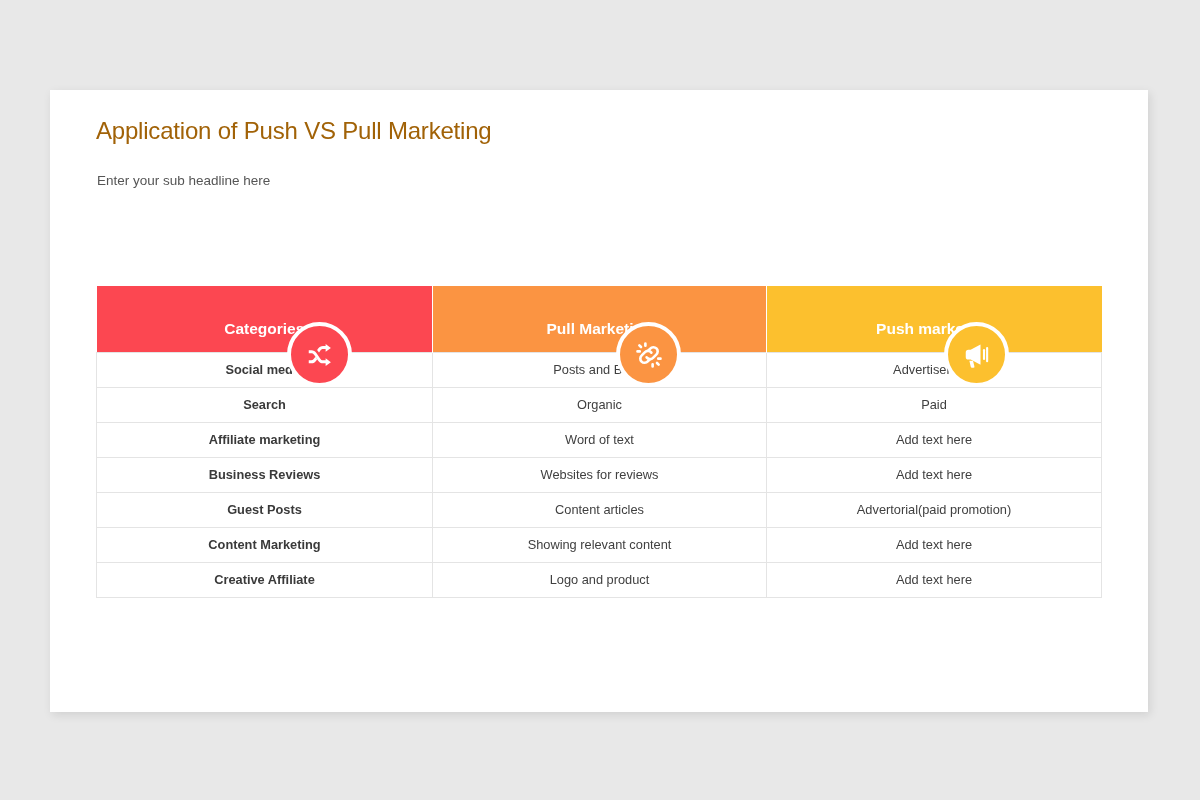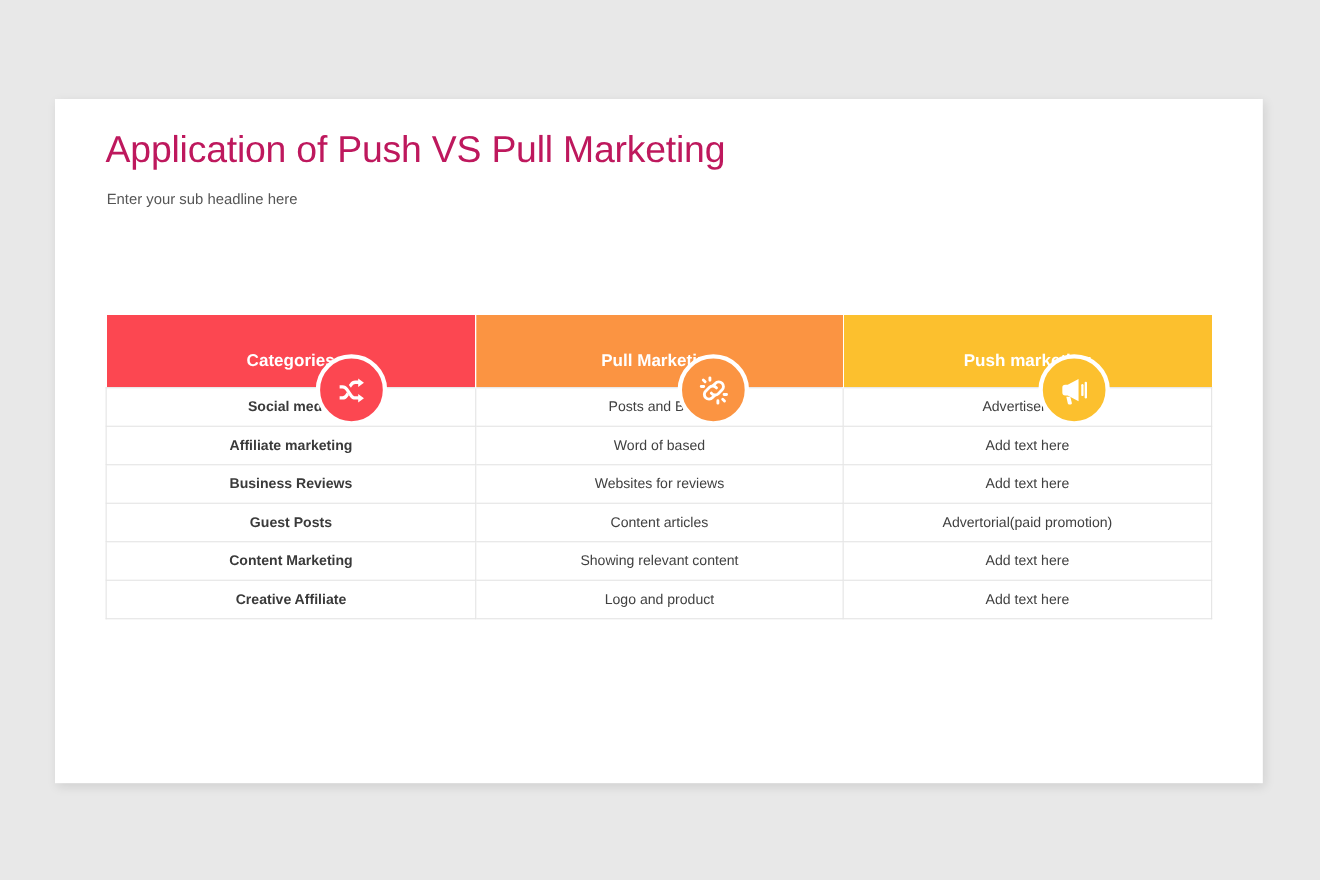--- a/index.html
+++ b/index.html
@@ -26,23 +26,23 @@
     width: 1098px;
     height: 622px;
     background: #ffffff;
     box-shadow: 2px 3px 9px rgba(0,0,0,0.10);
   }
 
   #slide-title {
     position: absolute;
     left: 46px;
     top: 27px;
-    font-size: 34px;
+    font-size: 24px;
     font-weight: 400;
-    color: #be185d;
+    color: #a16207;
     letter-spacing: -0.2px;
     white-space: nowrap;
   }
 
   #slide-subtitle {
     position: absolute;
     left: 47px;
     top: 83px;
     font-size: 13.5px;
     font-weight: 400;
@@ -169,22 +169,27 @@
           <th style="background: rgb(252, 192, 46);">Push marketing</th>
         </tr>
       </thead>
       <tbody id="table-body">
           <tr>
             <td class="cat">Social media</td>
             <td>Posts and Blogs</td>
             <td>Advertisement</td>
           </tr>
           <tr>
+            <td class="cat">Search</td>
+            <td>Organic</td>
+            <td>Paid</td>
+          </tr>
+          <tr>
             <td class="cat">Affiliate marketing</td>
-            <td>Word of based</td>
+            <td>Word of text</td>
             <td>Add text here</td>
           </tr>
           <tr>
             <td class="cat">Business Reviews</td>
             <td>Websites for reviews</td>
             <td>Add text here</td>
           </tr>
           <tr>
             <td class="cat">Guest Posts</td>
             <td>Content articles</td>

